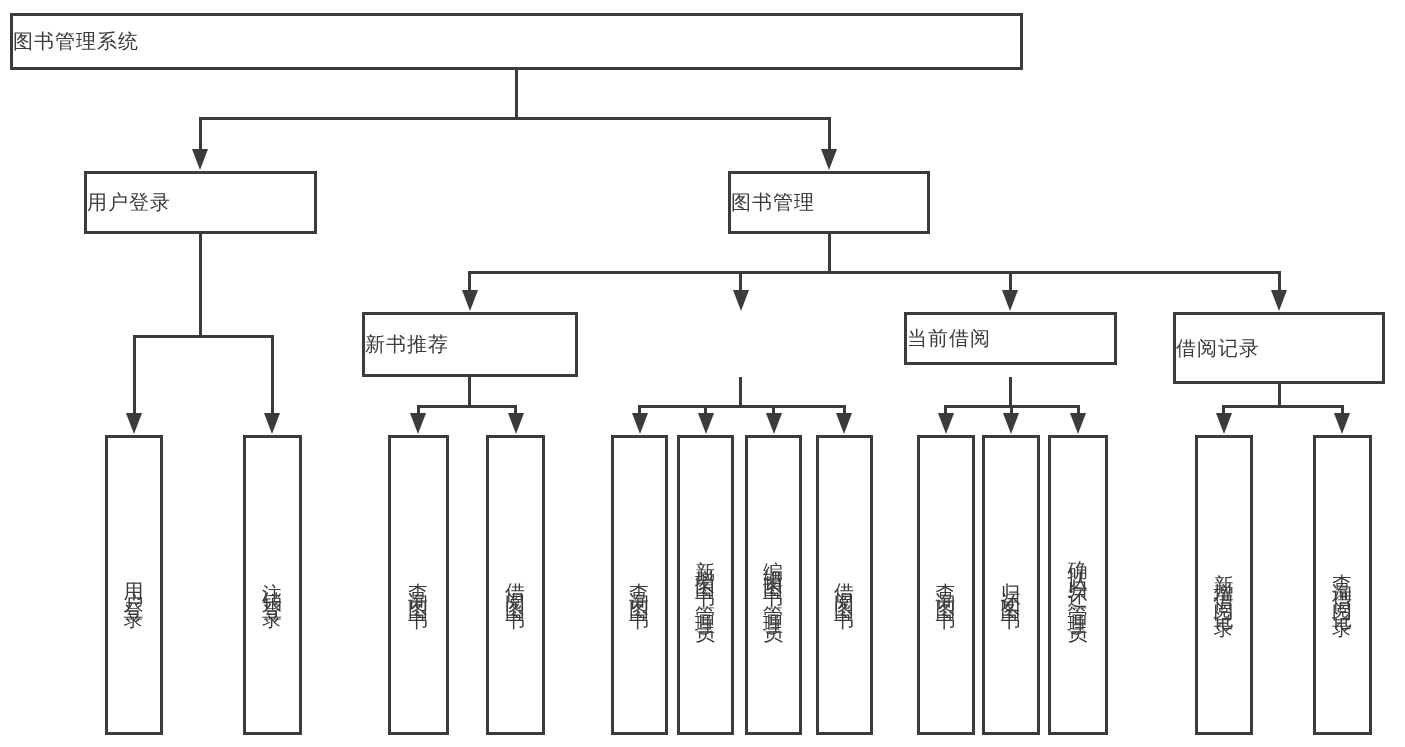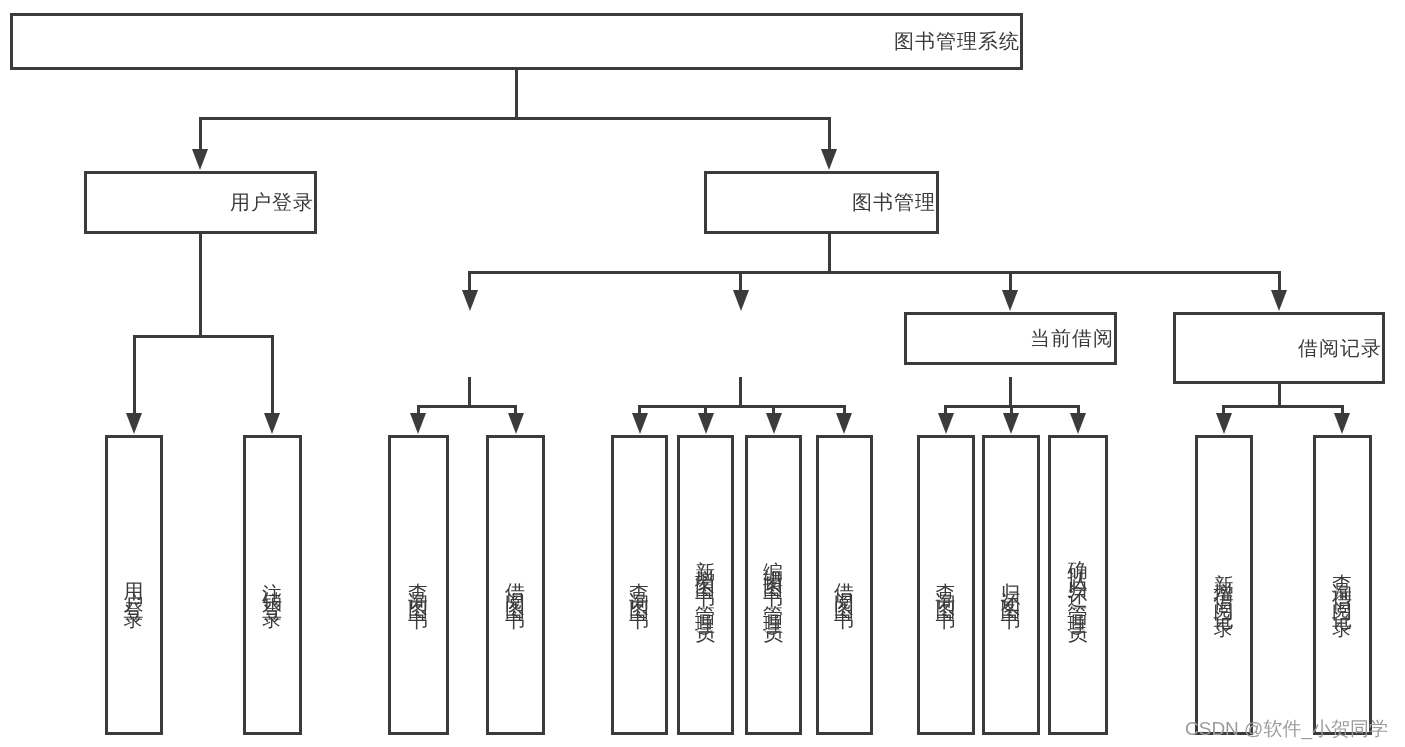--- a/index.html
+++ b/index.html
@@ -14,21 +14,21 @@
     overflow: hidden;
   }
 
   
   .hbox {
     position: absolute;
     border: 3px solid #3b3b3b;
     background: #ffffff;
     display: flex;
     align-items: center;
-    justify-content: flex-end;
+    justify-content: flex-start;
     font-size: 20px;
     color: #3a3a3a;
     letter-spacing: 1px;
   }
 
   
   .vbox {
     position: absolute;
     top: 435px;
     height: 300px;
@@ -133,24 +133,27 @@
   <div class="arrow" style="left:1216px;top:413px"></div>
   <div class="arrow" style="left:1334px;top:413px"></div>
 
   <div class="hbox" style="left:10px;top:13px;width:1013px;height:57px">
     <span>图书管理系统</span>
   </div>
 
   <div class="hbox" style="left:84px;top:171px;width:233px;height:63px">
     <span>用户登录</span>
   </div>
-  <div class="hbox" style="left:704px;top:171px;width:235px;height:63px">
+  <div class="hbox" style="left:728px;top:171px;width:202px;height:63px">
     <span>图书管理</span>
   </div>
 
+  <div class="hbox" style="left:362px;top:312px;width:216px;height:65px">
+    <span>新书推荐</span>
+  </div>
   <div class="hbox" style="left:904px;top:312px;width:213px;height:53px">
     <span>当前借阅</span>
   </div>
   <div class="hbox" style="left:1173px;top:312px;width:212px;height:72px">
     <span>借阅记录</span>
   </div>
 
   <div class="vbox" style="left:105px;width:58px">
     <span class="vtext">用户登录</span>
   </div>
@@ -188,15 +191,14 @@
     <span class="vtext">确认归还（管理员）</span>
   </div>
 
   <div class="vbox" style="left:1195px;width:58px">
     <span class="vtext">新增借阅记录</span>
   </div>
   <div class="vbox" style="left:1313px;width:59px">
     <span class="vtext">查询借阅记录</span>
   </div>
 
-  <div class="watermark">CSDN @软件_小贺同学</div>
 
 </div>
 
 </body></html>

